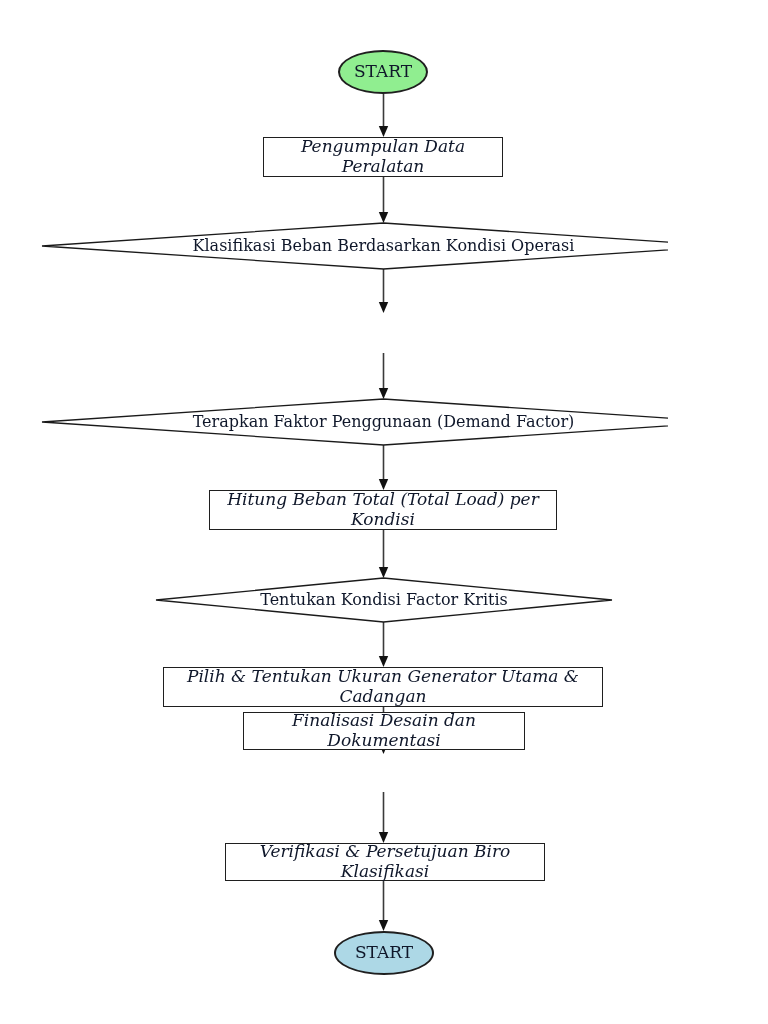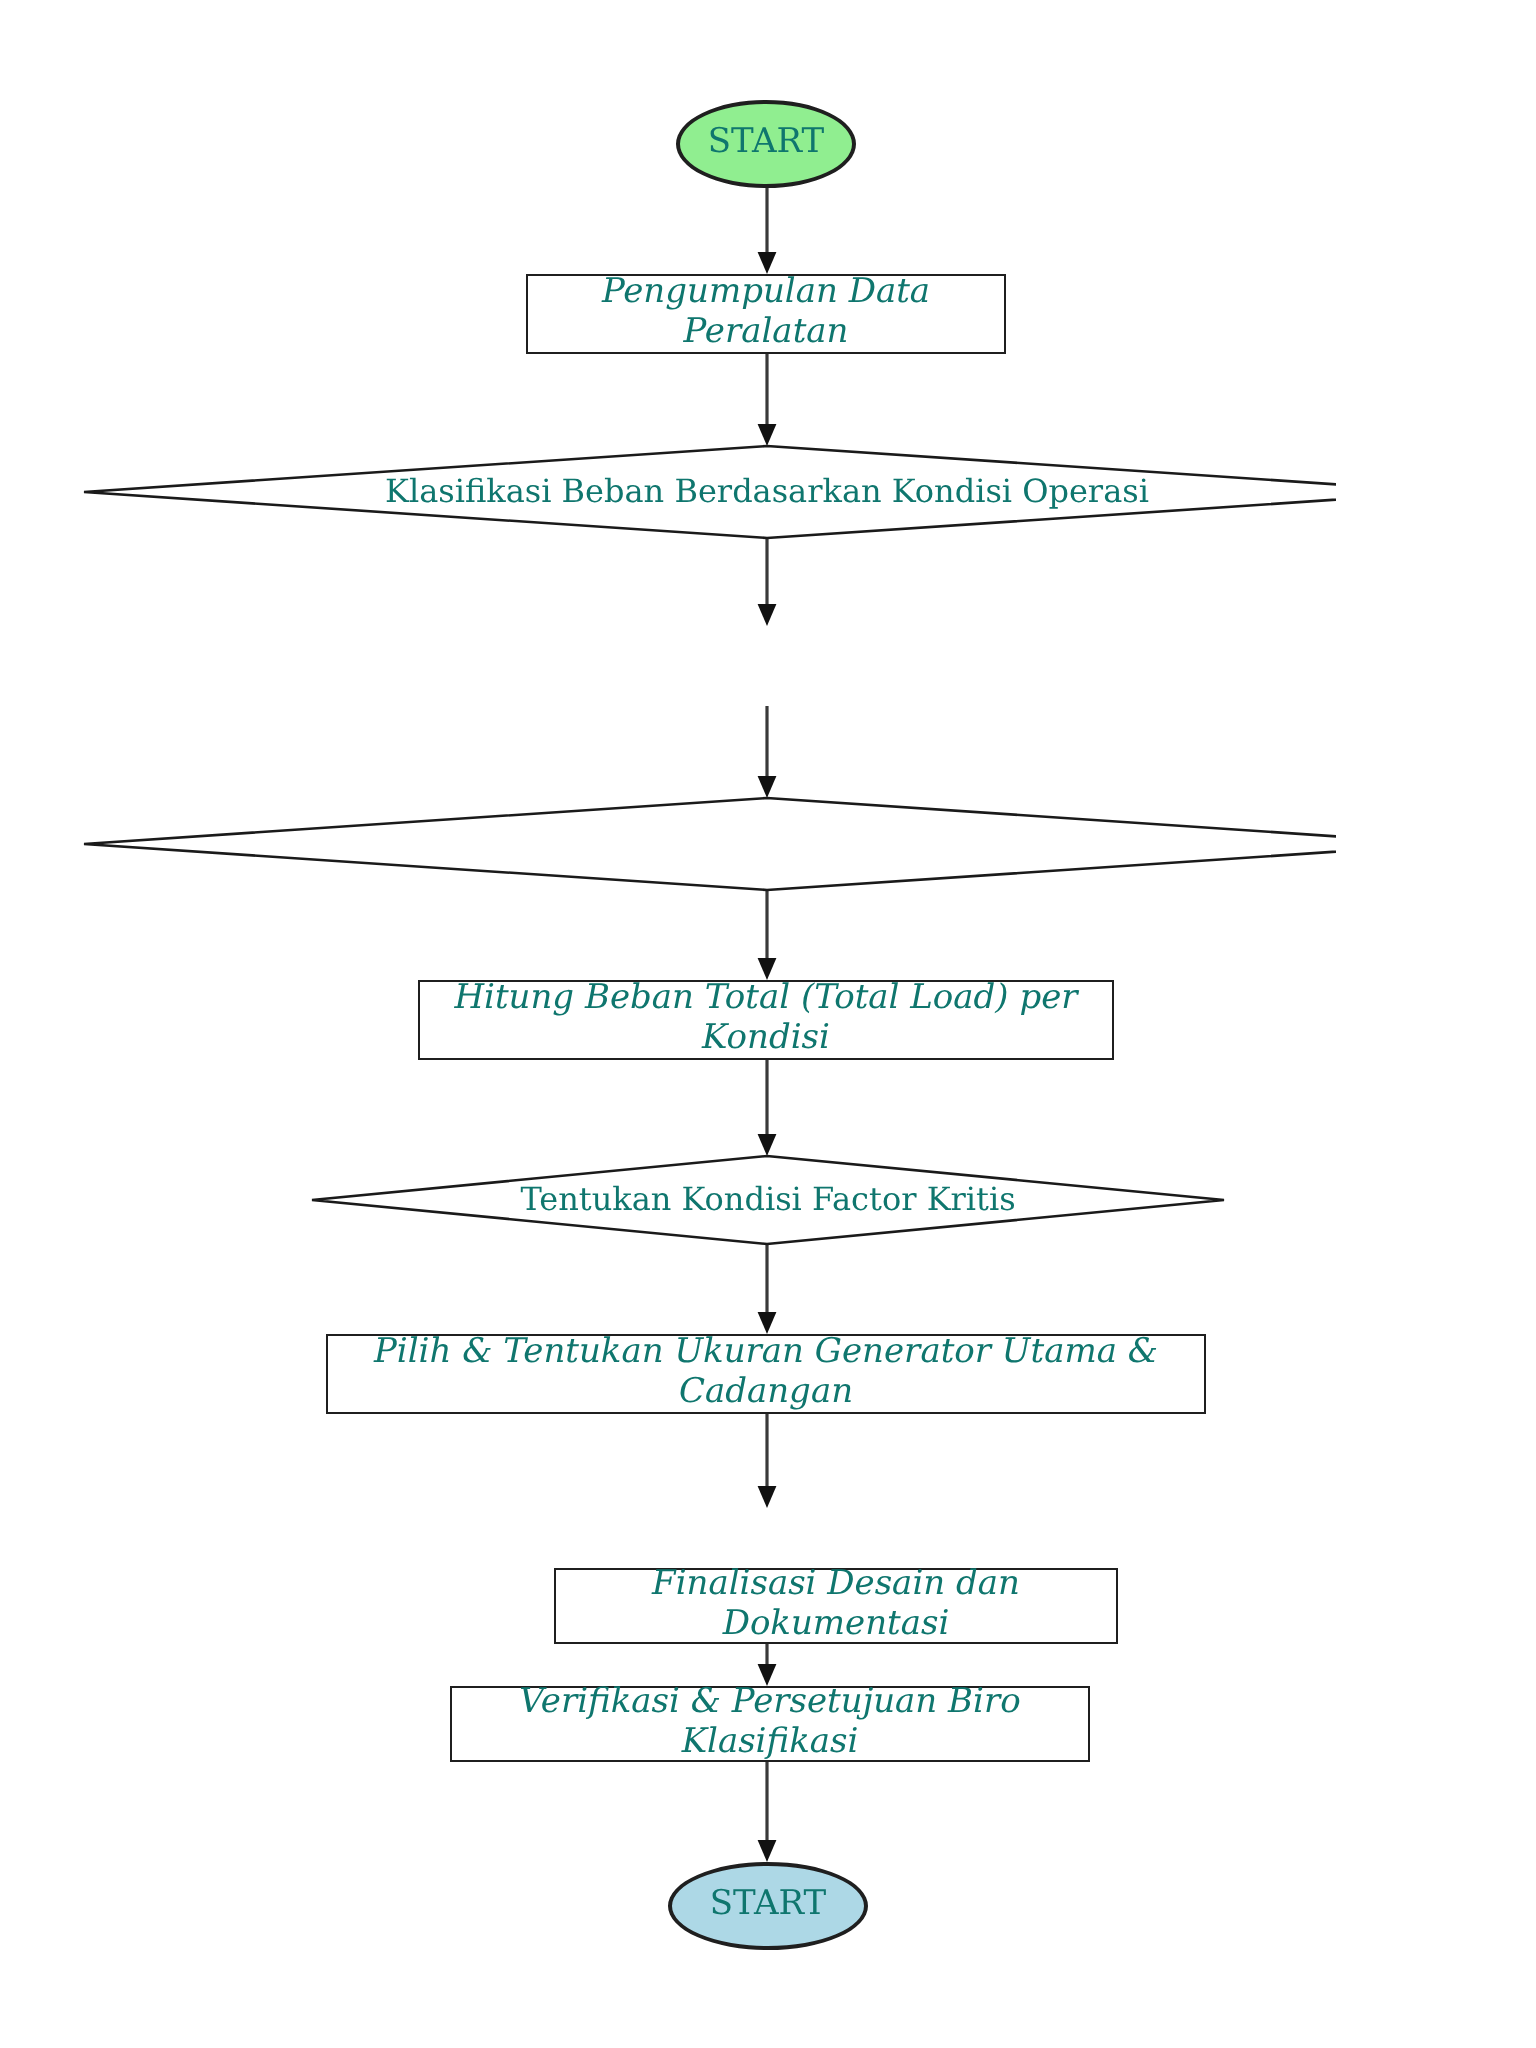--- a/index.html
+++ b/index.html
@@ -6,21 +6,21 @@
     margin: 0;
     padding: 0;
     background: #ffffff;
   }
   #canvas {
     position: relative;
     width: 668px;
     height: 1024px;
     background: #ffffff;
     font-family: "DejaVu Serif", "Liberation Serif", serif;
-    color: #0f766e;
+    color: #0f172a;
     overflow: hidden;
   }
   #connector-layer {
     position: absolute;
     left: 0;
     top: 0;
     width: 768px;
     height: 1024px;
   }
   .edge-line {
@@ -126,34 +126,37 @@
 
   <div class="node process" style="left:263px; top:137px; width:240px; height:40px;">
     <span>Pengumpulan Data Peralatan</span>
   </div>
 
   <div class="decision-label" style="left:42px; top:223px; width:683px; height:46px;">
     <span>Klasifikasi Beban Berdasarkan Kondisi Operasi</span>
   </div>
 
 
+  <div class="decision-label" style="left:42px; top:399px; width:683px; height:46px;">
+    <span>Terapkan Faktor Penggunaan (Demand Factor)</span>
+  </div>
 
   <div class="node process" style="left:209px; top:490px; width:348px; height:40px;">
     <span>Hitung Beban Total (Total Load) per Kondisi</span>
   </div>
 
   <div class="decision-label" style="left:156px; top:578px; width:456px; height:44px;">
     <span>Tentukan Kondisi Factor Kritis</span>
   </div>
 
   <div class="node process" style="left:163px; top:667px; width:440px; height:40px;justify-content:flex-end;">
     <span>Pilih &amp; Tentukan Ukuran Generator Utama &amp; Cadangan</span>
   </div>
 
-  <div class="node process" style="left:243px; top:784px; width:282px; height:38px;margin-left:34px;">
+  <div class="node process" style="left:243px; top:712px; width:282px; height:38px;">
     <span>Finalisasi Desain dan Dokumentasi</span>
   </div>
 
   <div class="node process" style="left:225px; top:843px; width:320px; height:38px;">
     <span>Verifikasi &amp; Persetujuan Biro Klasifikasi</span>
   </div>
 
   <div class="node terminator finish" style="left:334px; top:931px; width:100px; height:44px;">
     <span>START</span>
   </div>

